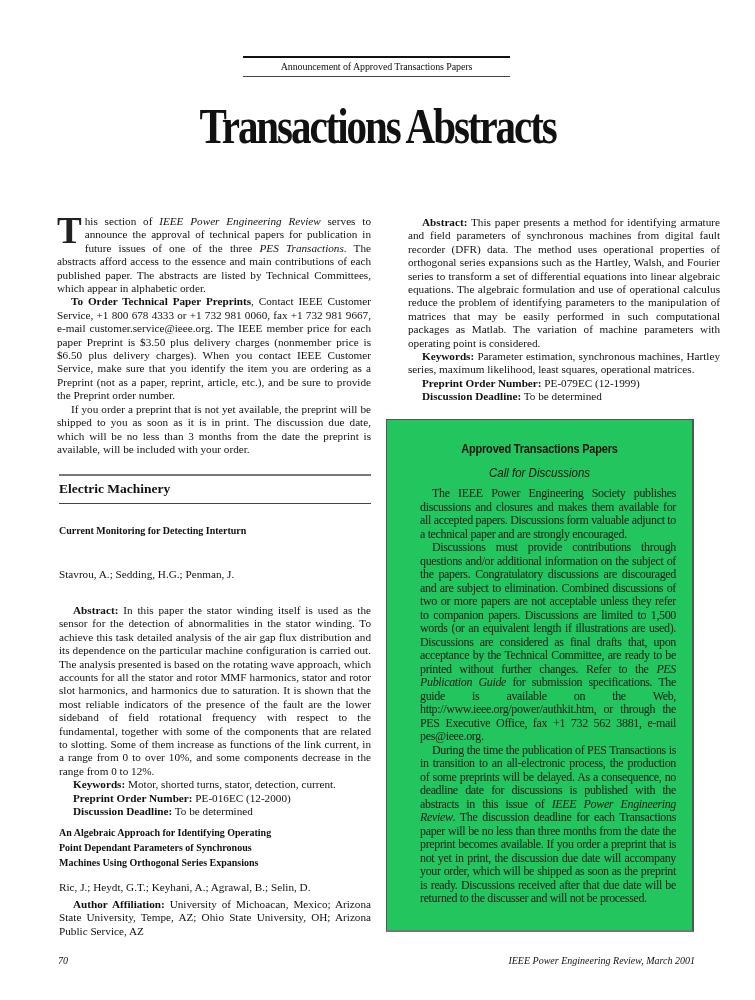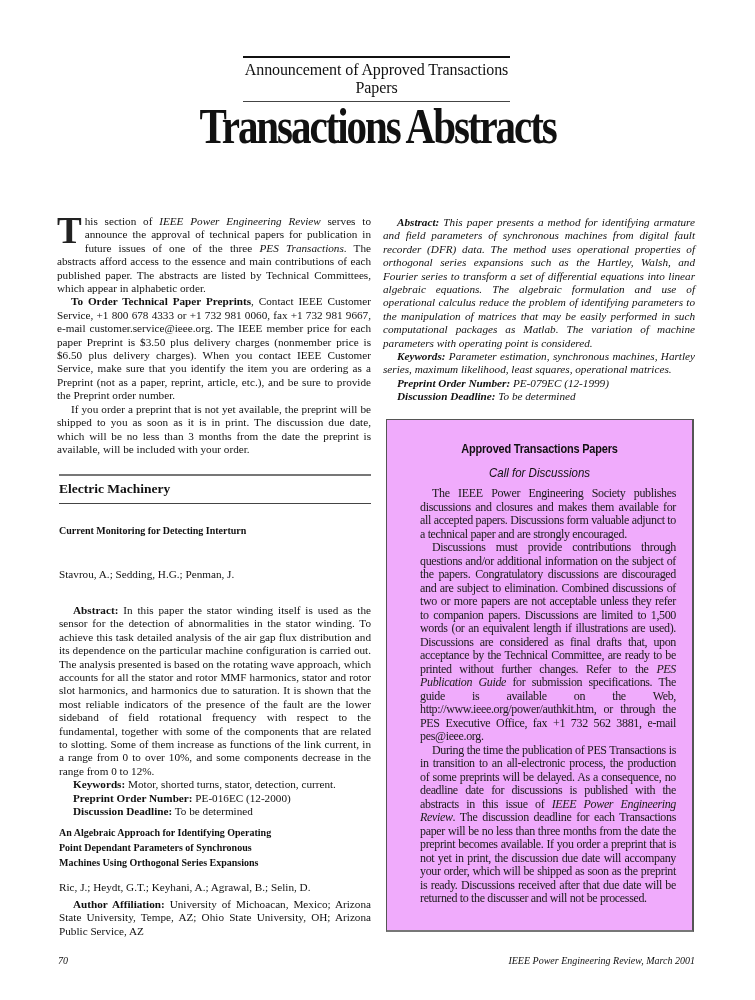--- a/index.html
+++ b/index.html
@@ -2,21 +2,21 @@
 <html><head>
 <meta charset="utf-8">
 <style>
   html, body { margin: 0; padding: 0; background: #ffffff; }
   body { width: 755px; height: 1000px; position: relative; overflow: hidden; color: #111; }
 
   .announce {
     position: absolute; left: 243px; top: 56px; width: 267px;
     border-top: 2px solid #111; border-bottom: 1px solid #444;
     padding: 3px 0 4px 0; text-align: center;
-    font-family: "Liberation Serif", serif; font-size: 16px; letter-spacing: -0.1px;
+    font-family: "Liberation Serif", serif; font-size: 10px; letter-spacing: -0.1px;
   }
   .main-title {
     position: absolute; left: 0; top: 101px; width: 755px; text-align: center;
     font-family: "Liberation Serif", serif; font-weight: bold; font-size: 50px;
     letter-spacing: -2.5px; line-height: 1; transform: scaleX(0.82); transform-origin: 378px 0;
   }
 
   .col {
     position: absolute; font-family: "Liberation Serif", serif; font-size: 11.2px;
     line-height: 13.4px; text-align: justify; hyphens: auto;
@@ -41,25 +41,25 @@
   .paper-title {
     position: absolute; font-family: "Liberation Serif", serif; font-weight: bold;
     font-size: 10px; line-height: 15px; left: 59px; width: 320px;
   }
   .authors {
     position: absolute; left: 59px; font-family: "Liberation Serif", serif; font-size: 11.2px;
   }
 
   .p1-body { left: 59px; top: 604px; width: 312px; }
   .p2-body { left: 59px; top: 898px; width: 312px; }
-  .right-body { left: 383px; top: 216px; width: 312px; font-style: italic; }
+  .right-body { left: 408px; top: 216px; width: 312px; }
 
   .callbox {
     position: absolute; left: 386px; top: 419px; width: 308px; height: 513px;
-    background: #f0abfc; border: 1px solid #555; border-right: 2px solid #555; border-bottom: 2px solid #777;
+    background: #22c55e; border: 1px solid #555; border-right: 2px solid #555; border-bottom: 2px solid #777;
     box-sizing: border-box;
   }
   .callbox h3 {
     margin: 0; position: absolute; top: 22px; left: 0; width: 100%; text-align: center;
     font-family: "Liberation Sans", sans-serif; font-weight: bold; font-size: 12.2px; letter-spacing: -0.2px;
     transform: scaleX(0.9);
   }
   .callbox h4 {
     margin: 0; position: absolute; top: 45px; left: 0; width: 100%; text-align: center;
     font-family: "Liberation Sans", sans-serif; font-style: italic; font-weight: normal; font-size: 12.8px;

